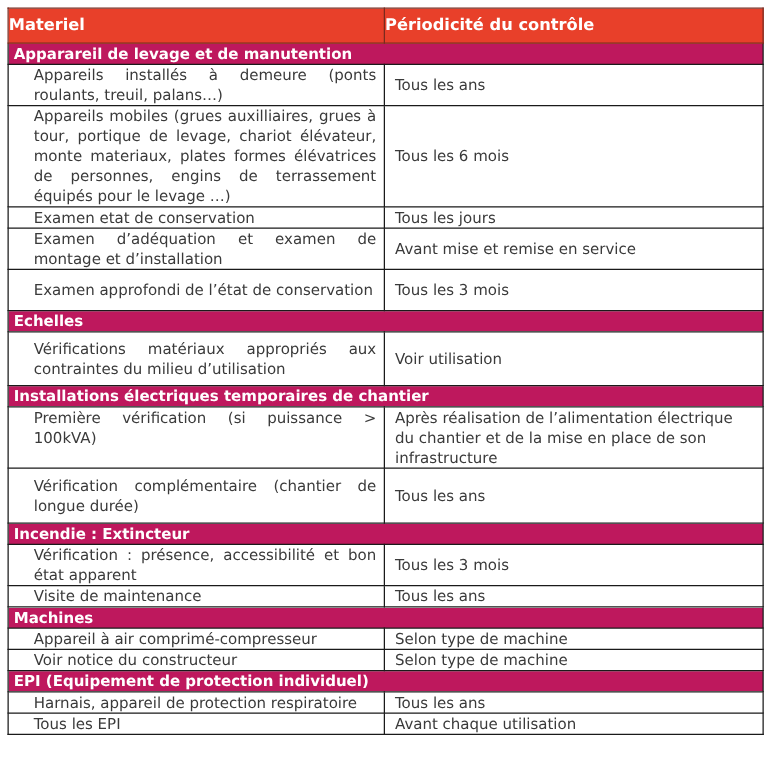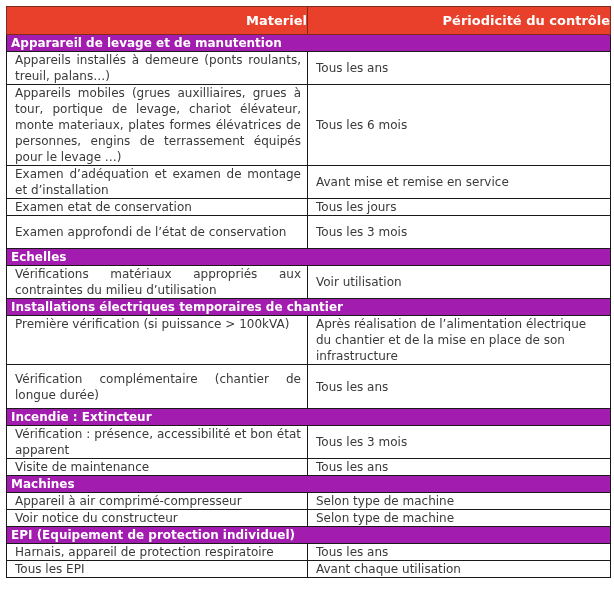--- a/index.html
+++ b/index.html
@@ -15,42 +15,42 @@
   }
   col.c1 { width: 301px; }
   col.c2 { width: 303px; }
   th {
     background: #e8402a;
     color: #ffffff;
     font-weight: bold;
     font-size: 13px;
     height: 27px;
     padding: 0;
-    text-align: right;
+    text-align: left;
     border: 1px solid #7a2a1e;
   }
   tr.section td {
-    background: #a21caf;
+    background: #be185d;
     color: #ffffff;
     font-weight: bold;
     font-size: 12px;
     padding: 0 4px;
     height: 16px;
     line-height: 16px;
     border: 1px solid #1a1a1a;
     white-space: nowrap;
     overflow: hidden;
   }
   td {
     border: 1px solid #1a1a1a;
     vertical-align: middle;
     padding: 0 6px;
     line-height: 16px;
   }
-  td.mat { text-align: justify; text-align-last: left; padding-left: 8px; padding-right: 6px; }
+  td.mat { text-align: justify; text-align-last: left; padding-left: 20px; padding-right: 6px; }
   td.per { padding-left: 8px; }
 </style>
 </head>
 <body>
 
 <table class="grid">
   <colgroup>
       <col class="c1">
       <col class="c2">
     </colgroup>
@@ -67,37 +67,37 @@
     </tr>
     <tr style="height:32px">
       <td class="mat">Appareils installés à demeure (ponts roulants, treuil, palans…)</td>
       <td class="per">Tous les ans</td>
     </tr>
     <tr style="height:81px">
       <td class="mat">Appareils mobiles (grues auxilliaires, grues à tour, portique de levage, chariot élévateur, monte materiaux, plates formes élévatrices de personnes, engins de terrassement équipés pour le levage …)</td>
       <td class="per">Tous les 6 mois</td>
     </tr>
 
+    <tr style="height:17px">
+      <td class="mat">Examen etat de conservation</td>
+      <td class="per">Tous les jours</td>
+    </tr>
     <tr style="height:32px">
       <td class="mat">Examen d’adéquation et examen de montage et d’installation</td>
       <td class="per">Avant mise et remise en service</td>
-    </tr>
-    <tr style="height:17px">
-      <td class="mat">Examen etat de conservation</td>
-      <td class="per">Tous les jours</td>
     </tr>
     <tr style="height:33px">
       <td class="mat">Examen approfondi de l’état de conservation</td>
       <td class="per">Tous les 3 mois</td>
     </tr>
 
     <tr class="section">
       <td colspan="2">Echelles</td>
     </tr>
-    <tr style="height:33px">
+    <tr style="height:43px">
       <td class="mat">Vérifications matériaux appropriés aux contraintes du milieu d’utilisation</td>
       <td class="per">Voir utilisation</td>
     </tr>
 
     <tr class="section">
       <td colspan="2">Installations électriques temporaires de chantier</td>
     </tr>
     <tr style="height:49px">
       <td class="mat" style="vertical-align:top">Première vérification (si puissance &gt; 100kVA)</td>
       <td class="per">Après réalisation de l’alimentation électrique du chantier et de la mise en place de son infrastructure</td>

